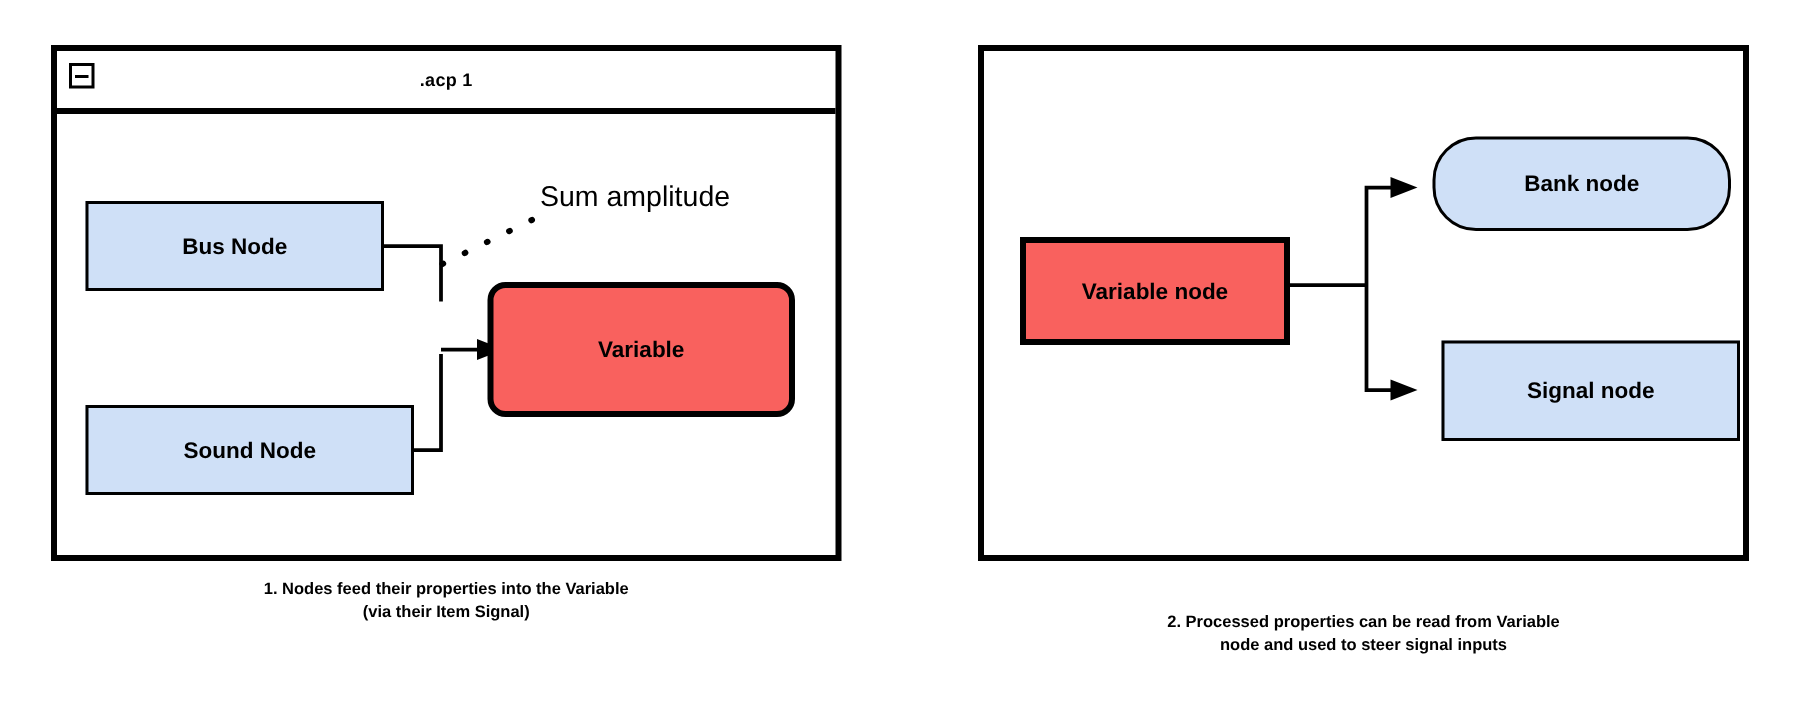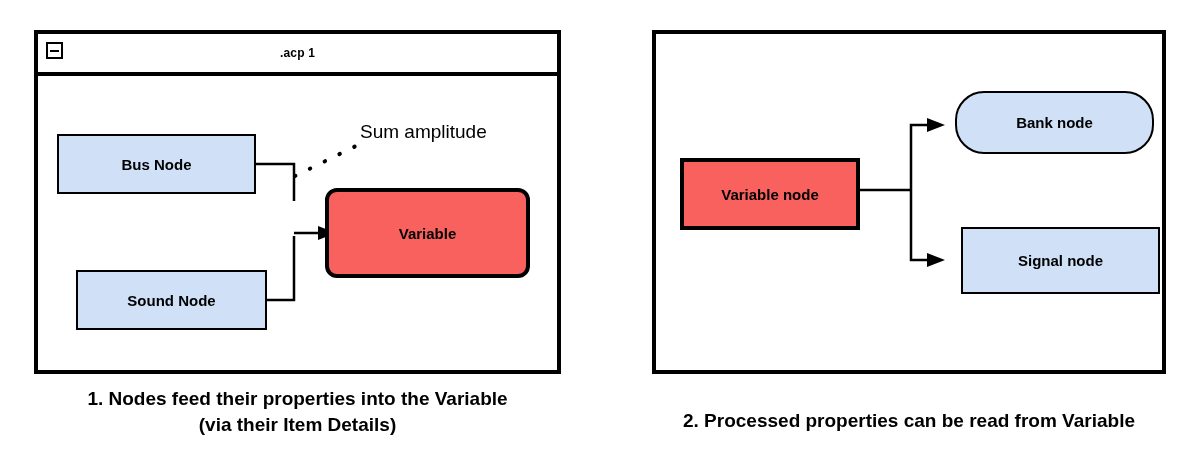--- a/index.html
+++ b/index.html
@@ -86,21 +86,21 @@
     border: 4px solid #000000;
   }
   .node-red.rounded {
     border-radius: 12px;
   }
 
   
   .caption {
     position: absolute;
     text-align: center;
-    font-size: 19px;
+    font-size: 11px;
     font-weight: bold;
     color: #000000;
     line-height: 1.38;
   }
 
   
   .annot {
     position: absolute;
     font-size: 19px;
     color: #000000;
@@ -140,36 +140,36 @@
         <path d="M 256,157 L 281,157" fill="none" stroke="#000" stroke-width="2.5"></path>
         <path d="M 298,157 L 280,150 L 280,164 Z" fill="#000"></path>
 
         <path d="M 257,100 L 322,68" fill="none" stroke="#000" stroke-width="4" stroke-linecap="round" stroke-dasharray="0.5 16"></path>
       </svg>
 
       <div class="node node-blue" style="left:19px; top:58px; width:199px; height:60px;">
         <span>Bus Node</span>
       </div>
 
-      <div class="node node-blue" style="left:19px; top:194px; width:191px; height:60px;margin-left:19px;">
+      <div class="node node-blue" style="left:19px; top:194px; width:219px; height:60px;">
         <span>Sound Node</span>
       </div>
 
       <div class="node node-red rounded" style="left:287px; top:112px; width:205px; height:90px;">
         <span>Variable</span>
       </div>
 
       <div class="annot" style="left:322px; top:45px;">Sum amplitude</div>
 
     </div>
   </div>
 
   <div class="caption" style="left:34px; top:386px; width:527px;">
     <div>1. Nodes feed their properties into the Variable</div>
-    <div>(via their Item Details)</div>
+    <div>(via their Item Signal)</div>
   </div>
 
   <div class="panel" style="left:652px; top:30px; width:514px; height:344px;">
 
 
     <div class="panel-body">
 
       <svg class="wires" width="506" height="298">
 
         <path d="M 204,156 L 255,156" fill="none" stroke="#000" stroke-width="2.5"></path>
@@ -191,15 +191,16 @@
 
       <div class="node node-blue" style="left:288px; top:193px; width:199px; height:67px;margin-left:17px;">
         <span>Signal node</span>
       </div>
 
     </div>
   </div>
 
   <div class="caption" style="left:648px; top:408px; width:522px;">
     <div>2. Processed properties can be read from Variable</div>
+    <div>node and used to steer signal inputs</div>
   </div>
 
 </div>
 
 </body></html>

